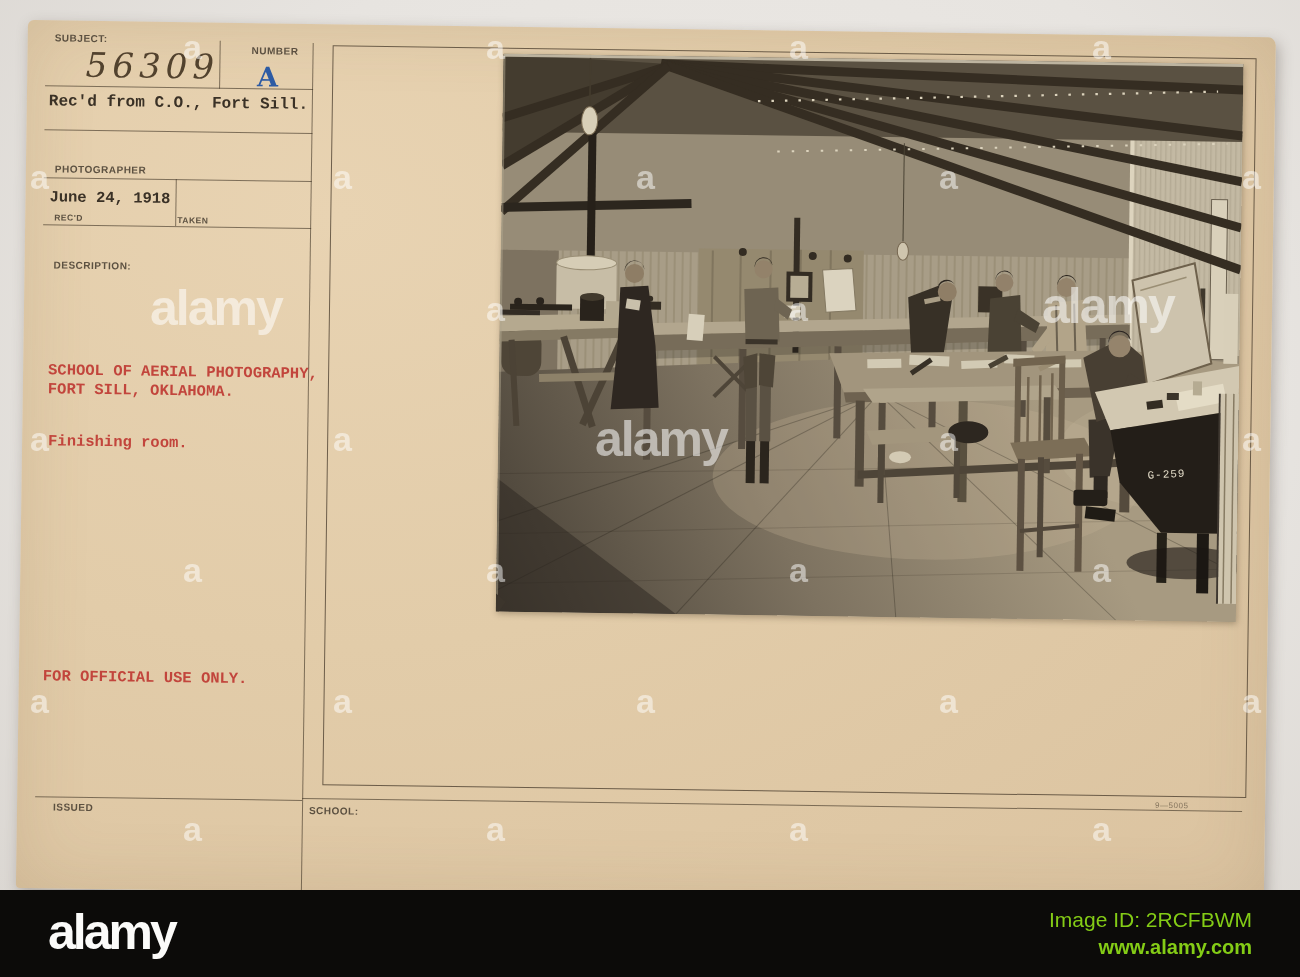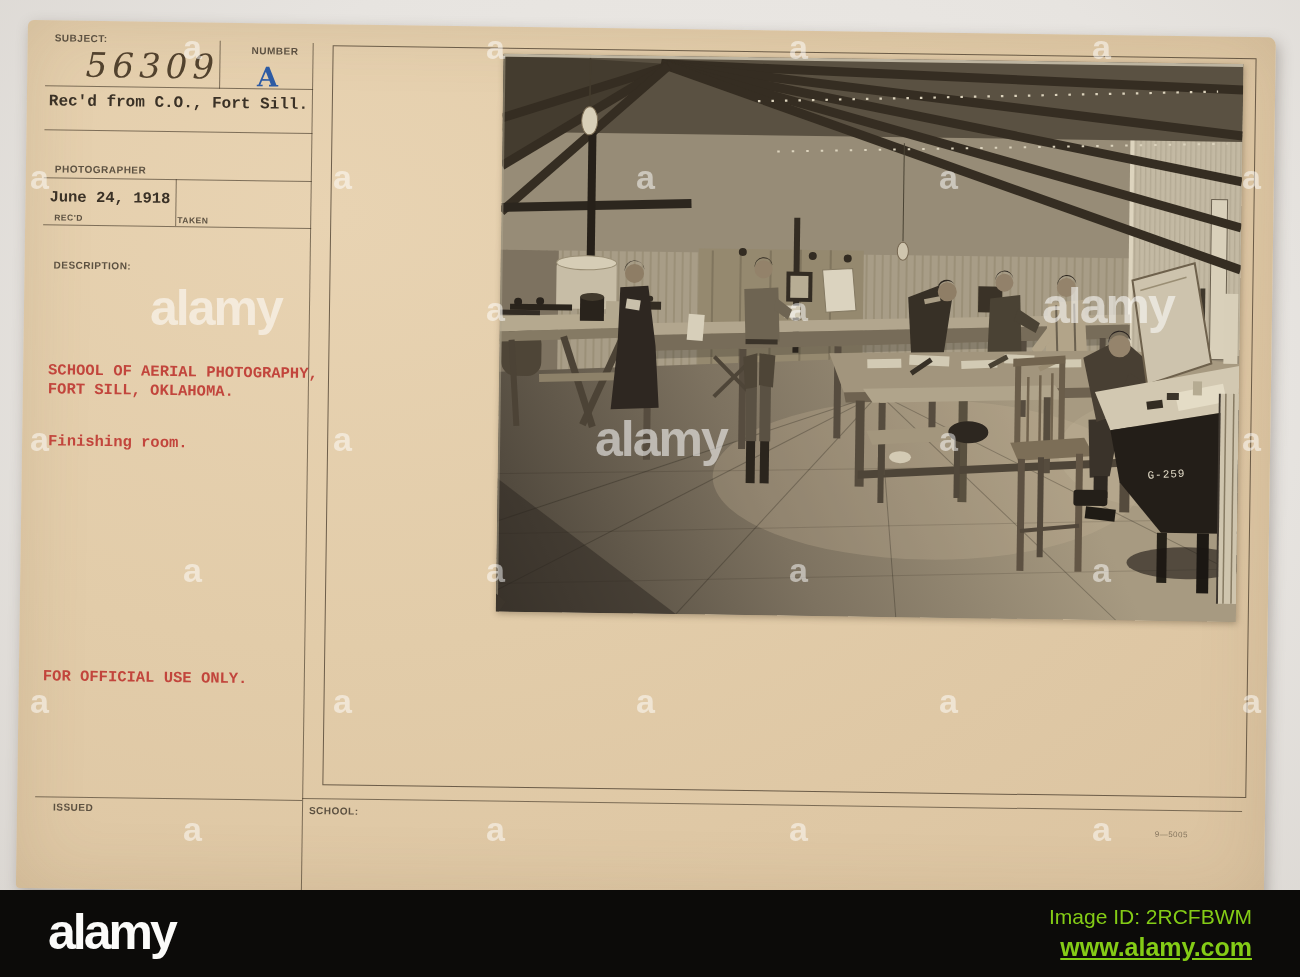--- a/index.html
+++ b/index.html
@@ -63,21 +63,21 @@
     position:absolute; left:0; top:890px; width:1300px; height:87px;
     background:#0c0b09; display:flex; align-items:center; justify-content:space-between;
     padding:0 48px; box-sizing:border-box;
   }
   .footer-logo{
     font-weight:700; font-size:50px; letter-spacing:-3px; color:#fbfbf9; line-height:1;
     transform:translateY(-2px);
   }
   .footer-meta{text-align:right; color:#84cc16;}
   .footer-id{font-size:21px; font-weight:400; margin-bottom:4px;}
-  .footer-url{font-size:25px; font-weight:700;text-decoration:underline;}
+  .footer-url{font-size:20px; font-weight:700;}
 </style>
 </head>
 <body>
 
 <div id="stage">
 
   <div class="card">
 
     <span class="lbl" style="left:27px; top:12px;">SUBJECT:</span>
     <span class="lbl" style="left:224px; top:22px;">NUMBER</span>
@@ -100,21 +100,21 @@
     <span class="lbl" style="left:29px; top:239px;">DESCRIPTION:</span>
     <div class="typed red" style="left:25px; top:341px; line-height:19px;">SCHOOL OF AERIAL PHOTOGRAPHY,</div>
     <div class="typed red" style="left:25px; top:360px; line-height:19px;">FORT SILL, OKLAHOMA.</div>
     <div class="typed red" style="left:26px; top:412px;">Finishing room.</div>
     <div class="typed red" style="left:24px; top:647px;">FOR OFFICIAL USE ONLY.</div>
 
     <div class="hl" style="left:18px; top:776px; width:267px;"></div>
     <div class="hl" style="left:285px; top:774px; width:940px;"></div>
     <span class="lbl" style="left:21px; top:781px;padding-left:15px;">ISSUED</span>
     <span class="lbl" style="left:292px; top:781px;">SCHOOL:</span>
-    <span class="form-number" style="left:1138px; top:794px;">9—5005</span>
+    <span class="form-number" style="left:1138px; top:765px;">9—5005</span>
 
     <div class="vl" style="left:285px; top:19px; height:849px;"></div>
 
     <div class="photo-frame">
       <div class="photo">
         <svg width="740" height="558" viewBox="0 0 740 558" xmlns="http://www.w3.org/2000/svg">
           <defs>
             <pattern id="vstripe" width="8" height="12" patternUnits="userSpaceOnUse">
               <rect width="8" height="12" fill="#a89d87"></rect>
                 <rect x="5" width="2" height="12" fill="#9b9078"></rect>

